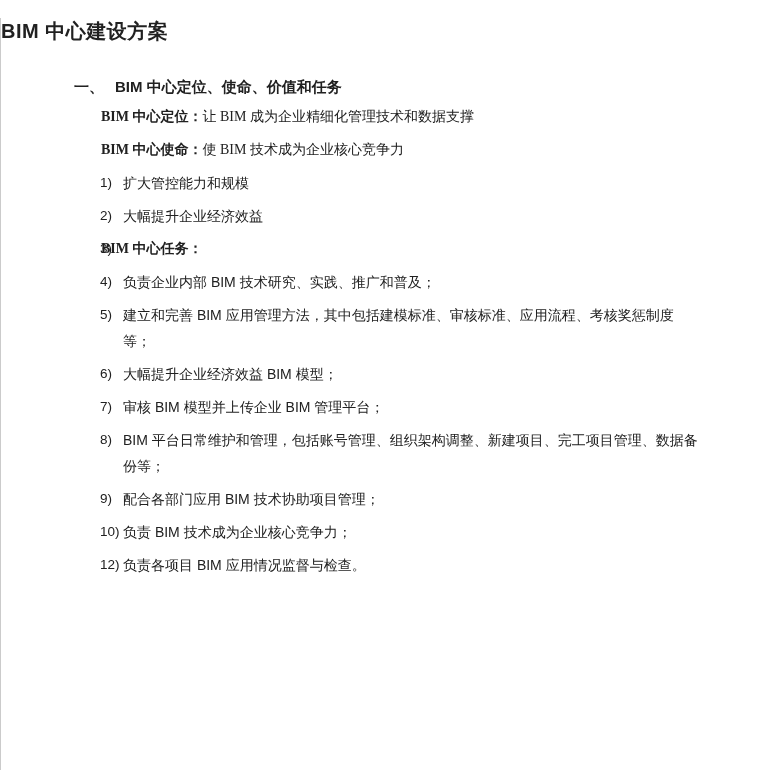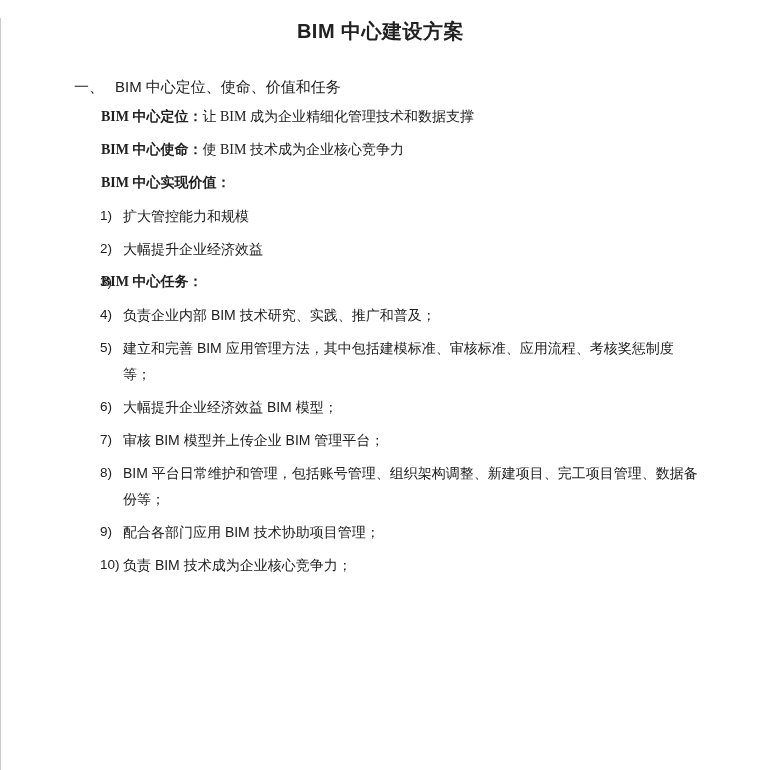--- a/index.html
+++ b/index.html
@@ -17,31 +17,30 @@
   .page {
     position: relative;
     box-sizing: border-box;
     width: 760px;
     height: 770px;
     background: #ffffff;
     border-left: 1px solid #cbcbcb;
   }
   .doc-title {
     margin: 18px 0 0 0;
-    text-align: center;
     font-size: 20px;
     line-height: 26px;
     font-weight: bold;
     letter-spacing: 0.5px;
   }
   .section-heading {
     margin: 32px 0 0 73px;
     font-size: 15px;
     line-height: 21px;
-    font-weight: normal;
+    font-weight: bold;
   }
   .section-number {
     margin-right: 11px;
   }
   .def {
     margin: 7px 60px 0 100px;
     font-size: 14px;
     line-height: 26px;
     font-family: Liberation Serif, serif;
   }
@@ -80,23 +79,20 @@
   </div>
 
   <p class="def">
     <span class="lbl">BIM 中心定位：</span><span>让 BIM 成为企业精细化管理技术和数据支撑</span>
   </p>
 
   <p class="def">
     <span class="lbl">BIM 中心使命：</span><span>使 BIM 技术成为企业核心竞争力</span>
   </p>
 
-  <p class="def">
-    <span class="lbl">BIM 中心实现价值：</span>
-  </p>
 
   <div class="list">
     <div class="li">
       <span class="num">1)</span>
       <span class="txt">扩大管控能力和规模</span>
     </div>
     <div class="li">
       <span class="num">2)</span>
       <span class="txt">大幅提升企业经济效益</span>
     </div>
@@ -131,15 +127,19 @@
       <span class="txt">BIM 平台日常维护和管理，包括账号管理、组织架构调整、新建项目、完工项目管理、数据备份等；</span>
     </div>
     <div class="li">
       <span class="num">9)</span>
       <span class="txt">配合各部门应用 BIM 技术协助项目管理；</span>
     </div>
     <div class="li">
       <span class="num">10)</span>
       <span class="txt">负责 BIM 技术成为企业核心竞争力；</span>
     </div>
+    <div class="li">
+      <span class="num">12)</span>
+      <span class="txt">负责各项目 BIM 应用情况监督与检查。</span>
+    </div>
   </div>
 
 </div>
 
 </body></html>

